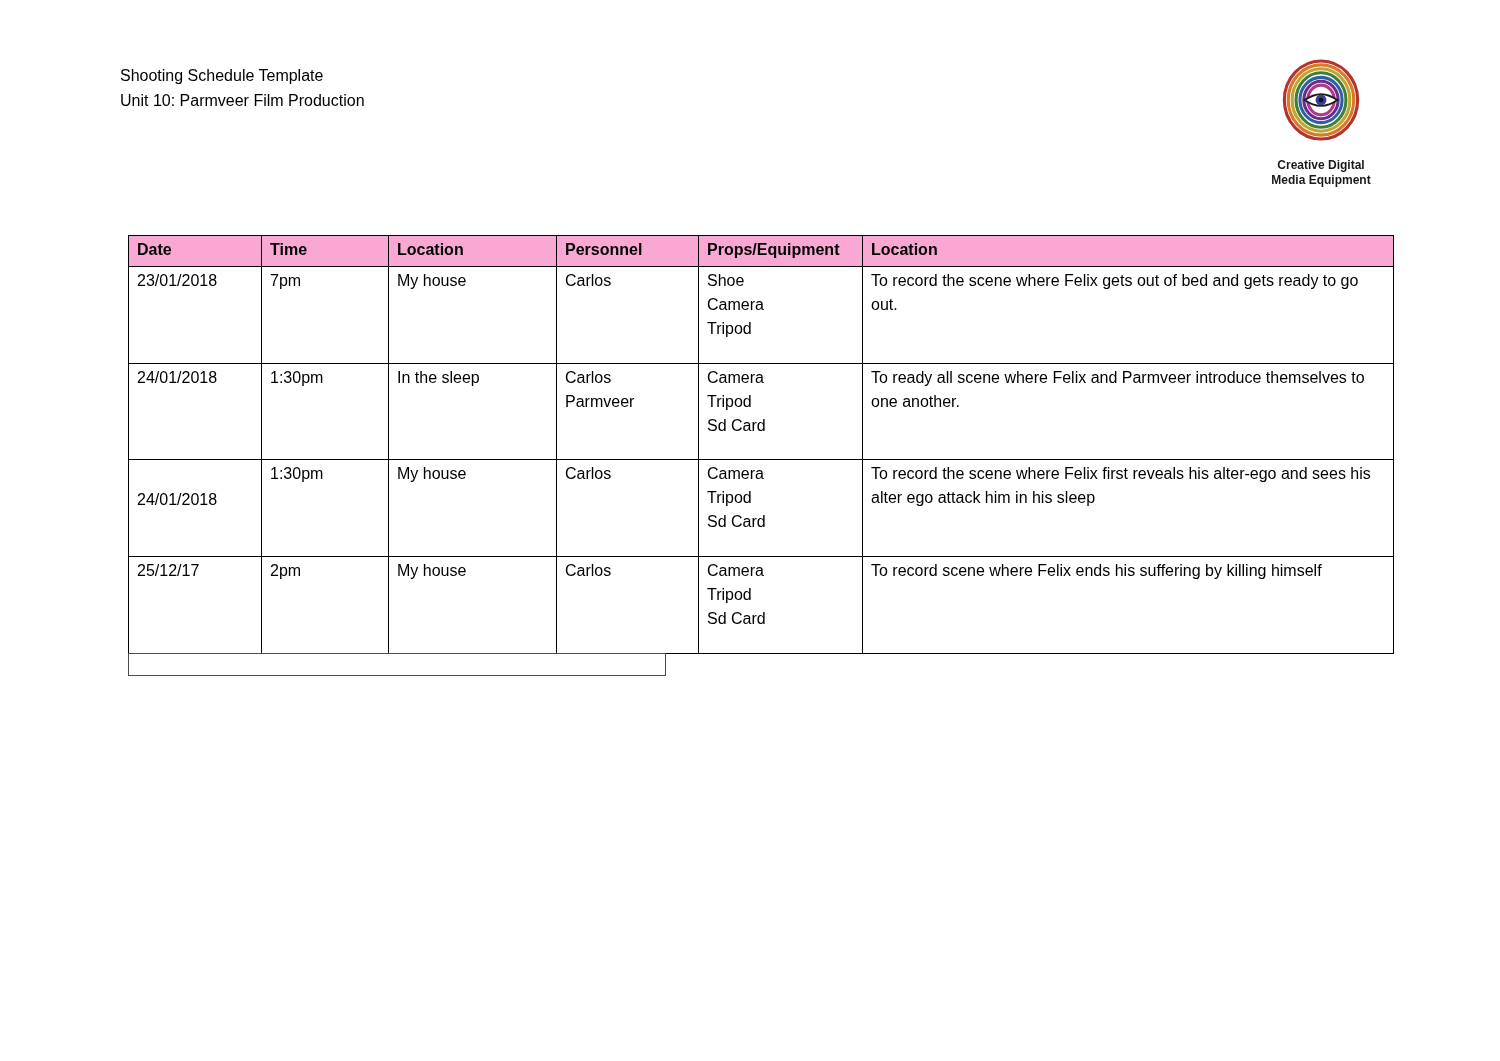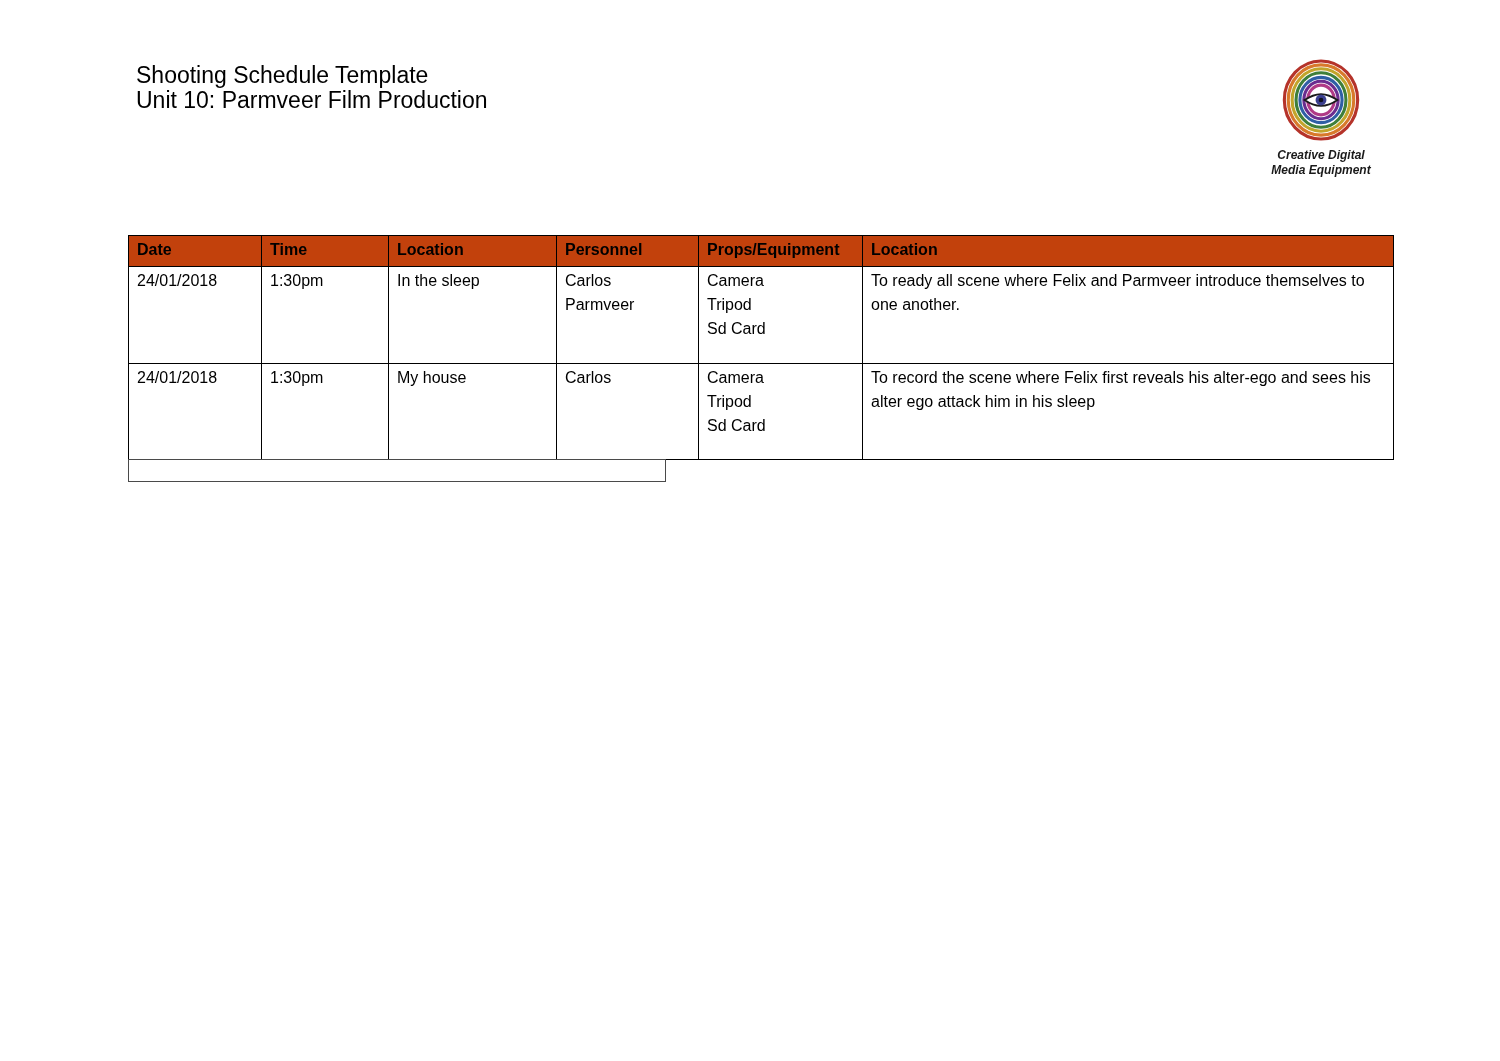--- a/index.html
+++ b/index.html
@@ -9,42 +9,41 @@
     width: 1500px;
     height: 1061px;
     font-family: "Liberation Sans", sans-serif;
     color: #000000;
     overflow: hidden;
   }
 
   
   .doc-titles {
     position: absolute;
-    left: 136px;
+    left: 120px;
     top: 63px;
-    font-size: 23px;
+    font-size: 16px;
     line-height: 25px;
   }
 
   
   .logo-block {
     position: absolute;
     left: 1258px;
     top: 58px;
     width: 126px;
     text-align: center;
   }
   .logo-icon-wrap { display: inline-block; }
   .logo-caption {
     font-size: 12px;
     font-weight: bold;
     line-height: 15px;
-    margin-top: 2px;
+    margin-top: 12px;
     color: #1a1a1a;
-    font-style: italic;
   }
 
   
   .schedule {
     position: absolute;
     left: 128px;
     top: 235px;
     width: 1265px;
   }
   table.schedule-table {
@@ -55,21 +54,21 @@
   }
   .schedule-table th,
   .schedule-table td {
     border: 1px solid #000000;
     vertical-align: top;
     text-align: left;
     padding: 2px 8px 4px 8px;
     line-height: 24px;
   }
   .schedule-table th {
-    background: #c2410c;
+    background: #f9a8d4;
     font-weight: bold;
     height: 24px;
     margin-top: 10px;
   }
   .schedule-table td { white-space: pre-line; }
   .schedule-table tbody tr:nth-child(1) { height: 97px; }
   .schedule-table tbody tr:nth-child(2) { height: 96px; }
   .schedule-table tbody tr:nth-child(3) { height: 97px; }
   .schedule-table tbody tr:nth-child(4) { height: 97px; }
   .schedule-table tbody tr:nth-child(5) { height: 72px; }
@@ -130,36 +129,56 @@
         <th>Date</th>
         <th>Time</th>
         <th>Location</th>
         <th>Personnel</th>
         <th>Props/Equipment</th>
         <th>Location</th>
       </tr>
     </thead>
     <tbody>
       <tr>
+        <td class="cell-date">23/01/2018</td>
+        <td>7pm</td>
+        <td>My house</td>
+        <td>Carlos</td>
+        <td>Shoe
+Camera
+Tripod</td>
+        <td>To record the scene where Felix gets out of bed and gets ready to go out.</td>
+      </tr>
+      <tr>
         <td class="cell-date">24/01/2018</td>
         <td>1:30pm</td>
         <td>In the sleep</td>
         <td>Carlos
 Parmveer</td>
         <td>Camera
 Tripod
 Sd Card</td>
         <td>To ready all scene where Felix and Parmveer introduce themselves to one another.</td>
       </tr>
       <tr>
         <td class="cell-date">24/01/2018</td>
         <td>1:30pm</td>
         <td>My house</td>
         <td>Carlos</td>
         <td>Camera
 Tripod
 Sd Card</td>
         <td>To record the scene where Felix first reveals his alter-ego and sees his alter ego attack him in his sleep</td>
       </tr>
+      <tr>
+        <td class="cell-date">25/12/17</td>
+        <td>2pm</td>
+        <td>My house</td>
+        <td>Carlos</td>
+        <td>Camera
+Tripod
+Sd Card</td>
+        <td>To record scene where Felix ends his suffering by killing himself</td>
+      </tr>
     </tbody>
   </table>
   <div class="empty-box"></div>
 </div>
 
 </body></html>

